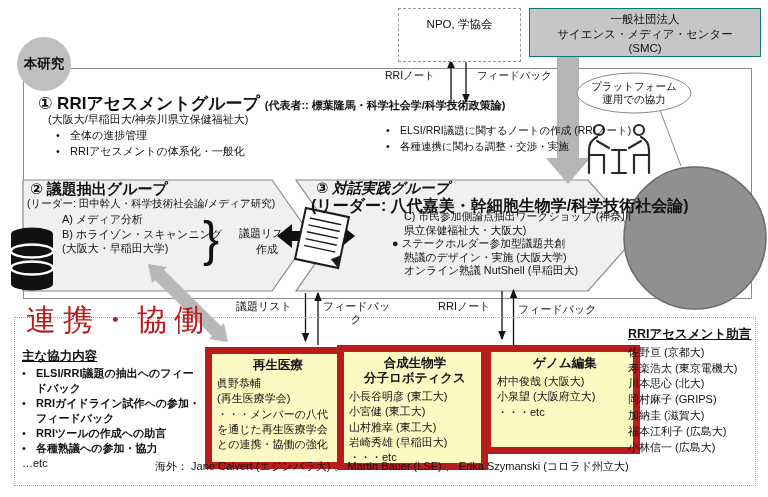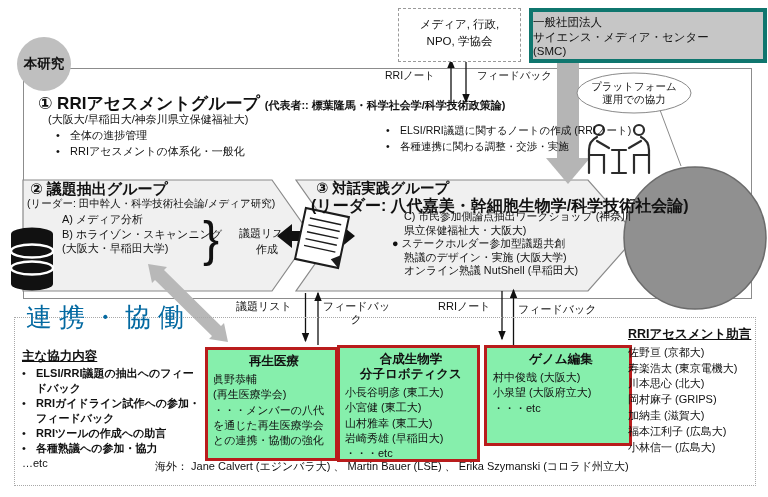--- a/index.html
+++ b/index.html
@@ -8,60 +8,60 @@
   .abs{position:absolute;}
   
   #main-box{left:23px;top:68px;width:727px;height:229px;border:1.5px solid #8c8c8c;background:#fff;z-index:0;}
   
   #shapes{left:0;top:0;z-index:1;pointer-events:none;}
   
   .txt{z-index:2;line-height:1.25;}
   
   #media-box{left:398px;top:8px;width:121px;height:45px;border:1px dashed #9a9a9a;background:#fff;z-index:2;
              text-align:center;font-size:11.5px;padding-top:7px;line-height:1.45;}
-  #smc-box{left:529px;top:8px;width:230px;height:44px;background:#c6c6c6;border:4px solid #0f766e;z-index:2;
-           text-align:left;font-size:11.5px;padding-top:3px;line-height:1.28;}
+  #smc-box{left:529px;top:8px;width:230px;height:44px;background:#c6c6c6;border:1px solid #0f766e;z-index:2;
+           text-align:center;font-size:11.5px;padding-top:3px;line-height:1.28;}
   #proj-circle{left:17px;top:37px;width:54px;height:54px;border-radius:50%;background:#bfbfbf;z-index:3;
                display:flex;align-items:center;justify-content:center;font-weight:bold;font-size:13.5px;}
   #lbl-rrinote-top{left:385px;top:69px;font-size:10.5px;}
   #lbl-feedback-top{left:477px;top:69px;font-size:10.5px;}
   #platform-ellipse-text{left:577px;top:80px;width:114px;text-align:center;font-size:10.5px;line-height:13px;z-index:2;}
   
   #g1-title{left:38px;top:93px;font-size:17px;font-weight:bold;white-space:nowrap;}
   #g1-title .leader{font-size:11px;font-weight:bold;}
   #g1-affil{left:48px;top:113px;font-size:11px;}
   #g1-bullets-left{left:56px;top:128px;font-size:11px;line-height:15.5px;}
   #g1-bullets-right{left:386px;top:123px;font-size:10.5px;line-height:15.5px;white-space:nowrap;}
   .brow{display:flex;}
   .bdot{width:14px;flex:0 0 14px;}
   
   #g2-title{left:30px;top:180px;font-size:15px;font-weight:bold;}
   #g2-leader{left:27px;top:197px;font-size:10.5px;font-weight:normal;white-space:nowrap;}
   #g2-items{left:62px;top:212px;font-size:11px;line-height:14.5px;}
   #g2-brace{left:203px;top:209px;font-size:48px;font-weight:200;transform:scaleY(1.05);}
   #g2-output{left:238px;top:226px;width:58px;text-align:center;font-size:11px;line-height:15.5px;}
   
-  #g3-title{left:316px;top:179px;font-size:14.5px;font-weight:bold;}
+  #g3-title{left:316px;top:179px;font-size:14.5px;font-weight:bold;font-style:italic;}
   #g3-leader{left:311px;top:196px;font-size:16px;font-weight:bold;white-space:nowrap;}
   #g3-lines{left:404px;top:210px;font-size:10.8px;line-height:13.6px;white-space:nowrap;}
   #g3-lines div:nth-child(3){margin-left:-12px;}
   
   #goal-text{left:620px;top:212px;width:150px;text-align:center;font-size:13px;font-weight:bold;line-height:17.5px;color:#0e0e0e;}
   
   #lbl-agenda{left:236px;top:300px;font-size:11px;}
   #lbl-fb-left{left:322px;top:300px;width:69px;text-align:center;font-size:11px;line-height:13px;}
   #lbl-rrinote-bottom{left:438px;top:300px;font-size:11px;}
   #lbl-fb-right{left:518px;top:303px;font-size:11px;white-space:nowrap;}
   
   #collab-box{left:14px;top:317px;width:740px;height:167px;border:1.5px dotted #a8a8a8;z-index:1;}
-  #collab-title{left:26px;top:300px;font-size:26px;color:#0369a1;letter-spacing:7px;z-index:3;white-space:nowrap;}
+  #collab-title{left:26px;top:300px;font-size:30px;color:#b91c1c;letter-spacing:7px;z-index:3;white-space:nowrap;}
   #coop{left:22px;top:349px;width:184px;font-size:11px;line-height:15px;z-index:2;}
   #coop .hd{font-size:12.5px;font-weight:bold;text-decoration:underline;margin-bottom:2px;}
   #coop .brow span:last-child{width:164px;font-weight:bold;}
-  .panel{background:#86efac;border:3px solid #b91c1c;z-index:2;font-size:11px;line-height:15.3px;}
+  .panel{background:#fef9c3;border:7px solid #b91c1c;z-index:2;font-size:11px;line-height:15.3px;}
   .panel .hd{font-size:12.5px;font-weight:bold;text-align:center;margin:4px 0 3px 0;line-height:15px;}
   #regen{left:205px;top:347px;width:122px;height:108px;padding:0 0 0 5px;}
   #synbio{left:337px;top:345px;width:132px;height:111px;padding:0 0 0 5px;}
   #genome{left:484px;top:345px;width:136px;height:95px;padding:0 0 0 6px;}
   #advisors{left:628px;top:327px;width:130px;font-size:11px;line-height:15.8px;z-index:2;}
   #advisors .hd{font-size:12.5px;font-weight:bold;text-decoration:underline;margin-bottom:2px;}
   #overseas{left:155px;top:459px;font-size:11px;z-index:2;white-space:nowrap;}
 </style>
 </head>
 <body>
@@ -131,21 +131,20 @@
     <g>
       <ellipse cx="32" cy="234" rx="21" ry="6.5" fill="#111"></ellipse>
       <rect x="11" y="234" width="42" height="50" fill="#111"></rect>
       <ellipse cx="32" cy="284" rx="21" ry="6.5" fill="#111"></ellipse>
       <ellipse cx="32" cy="251" rx="21" ry="6.5" fill="none" stroke="#fff" stroke-width="2.5"></ellipse>
       <ellipse cx="32" cy="268" rx="21" ry="6.5" fill="none" stroke="#fff" stroke-width="2.5"></ellipse>
     </g>
   </svg>
 
   <div id="media-box" class="abs">
-    <div>メディア, 行政,</div>
     <div>NPO, 学協会</div>
   </div>
   <div id="smc-box" class="abs">
     <div>一般社団法人</div>
     <div>サイエンス・メディア・センター</div>
     <div>(SMC)</div>
   </div>
   <div id="proj-circle" class="abs">本研究</div>
 
   <div id="lbl-rrinote-top" class="abs txt">RRIノート</div>

